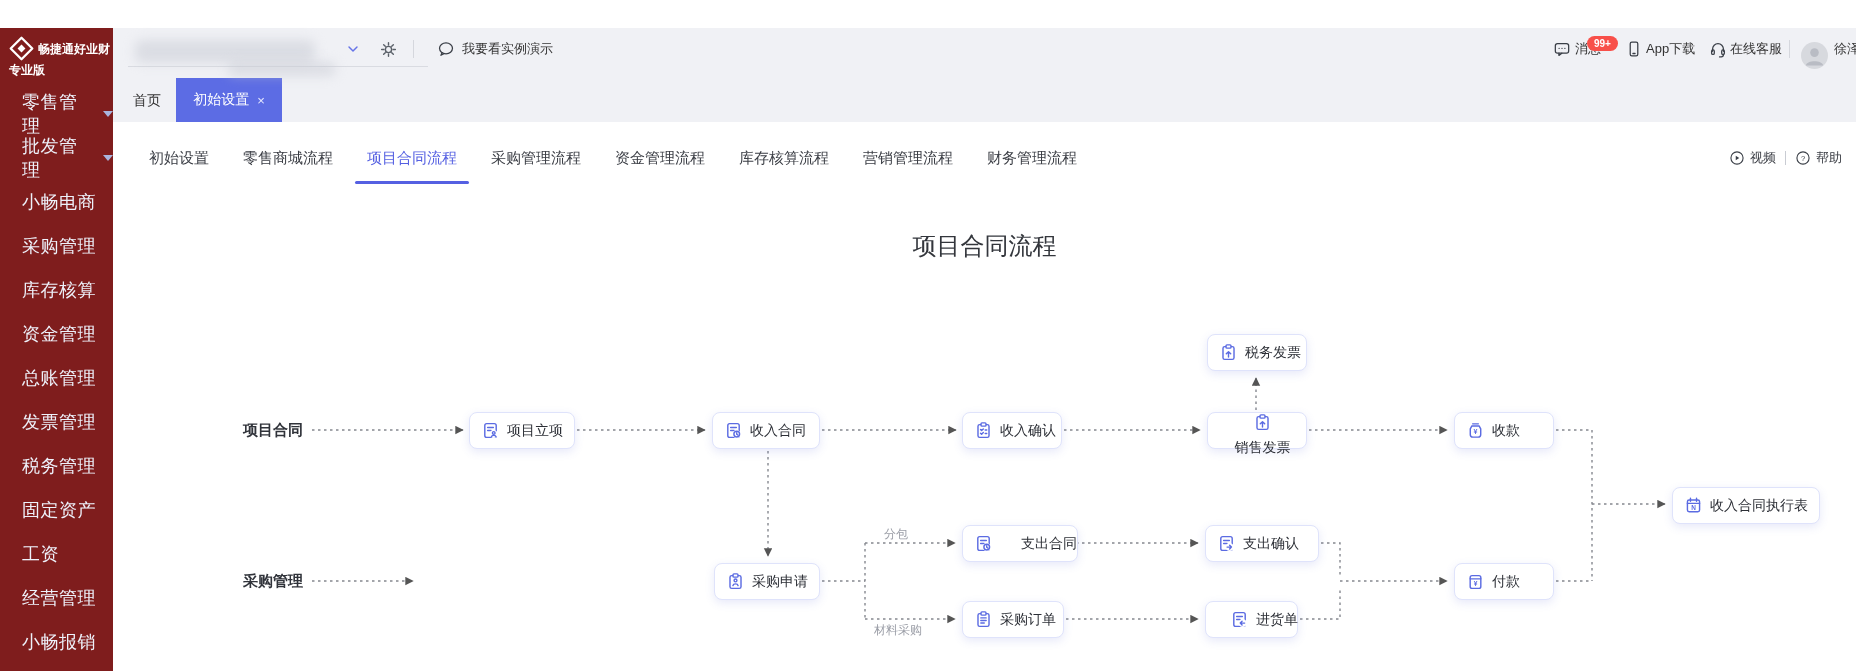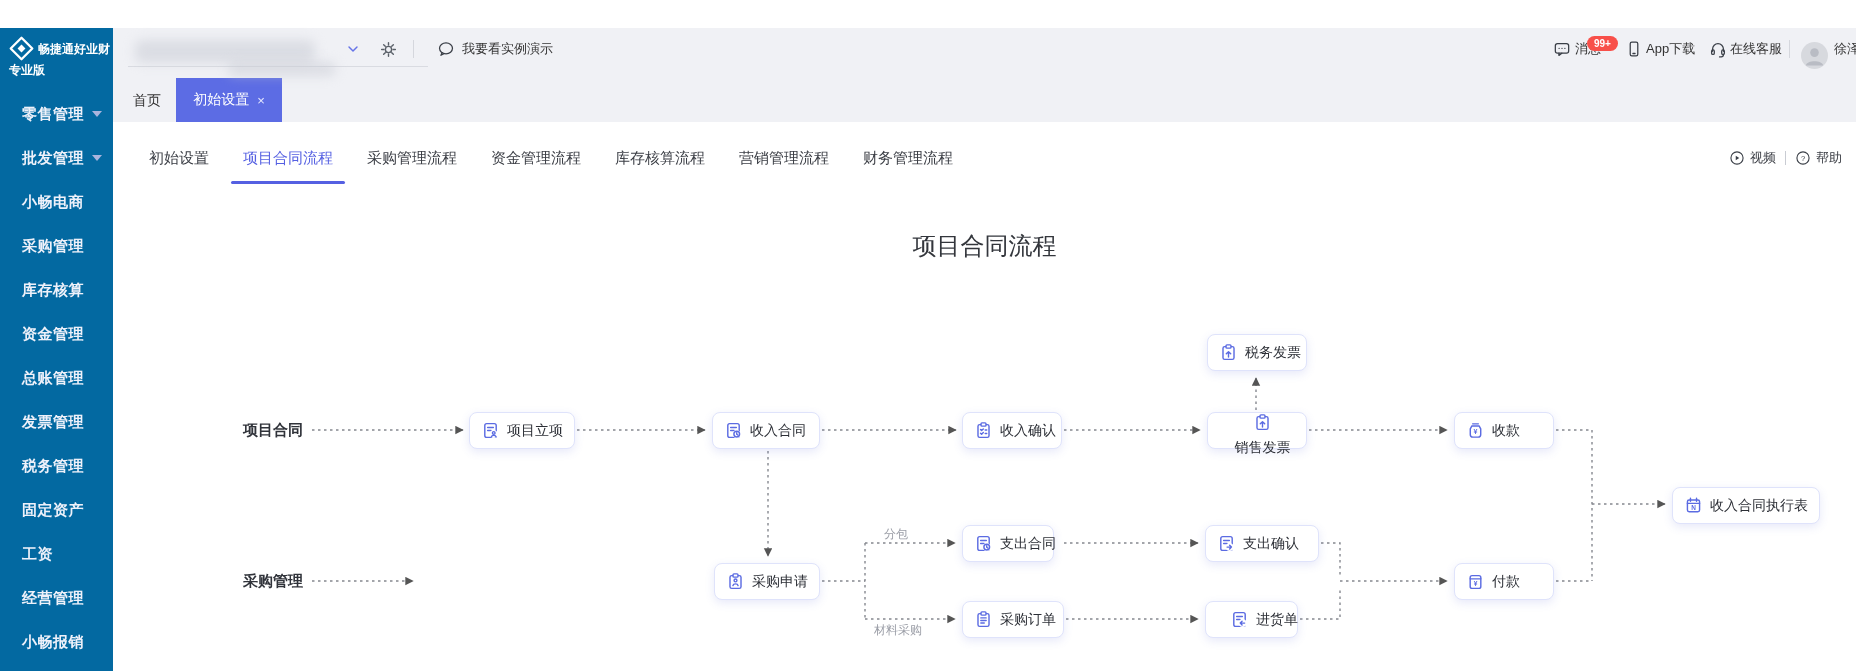--- a/index.html
+++ b/index.html
@@ -2,28 +2,28 @@
 <html><head>
 <meta charset="utf-8">
 <style>
   html,body{margin:0;padding:0;}
   body{width:1856px;height:671px;overflow:hidden;background:#fff;
        font-family:"Liberation Sans","DejaVu Sans",sans-serif;color:#333;}
   .page{position:relative;width:1856px;height:671px;overflow:hidden;background:#fff;}
   .topstrip{position:absolute;left:0;top:0;width:100%;height:28px;background:#ffffff;}
 
   
-  .sidebar{position:absolute;left:0;top:28px;width:113px;bottom:0;background:#0369a1;z-index:5;}
+  .sidebar{position:absolute;left:0;top:28px;width:113px;bottom:0;background:#7f1d1d;z-index:5;}
   .logo-block{position:relative;height:50px;}
   .logo-icon{position:absolute;left:8px;top:7px;}
   .brand{position:absolute;left:38px;top:13px;color:#fff;font-size:12px;font-weight:bold;white-space:nowrap;width:72px;overflow:hidden;}
   .edition{position:absolute;left:9px;top:34px;color:#fff;font-size:12px;font-weight:bold;}
   .side-menu{padding-top:14px;}
   .side-item{height:44px;display:flex;align-items:center;padding-left:22px;cursor:pointer;}
-  .side-label{color:#eef1fa;font-size:15px;font-weight:700;letter-spacing:.5px;}
+  .side-label{color:#eef1fa;font-size:18px;font-weight:400;letter-spacing:.5px;}
   .caret{width:0;height:0;border-left:5px solid transparent;border-right:5px solid transparent;border-top:6px solid #aab4dd;margin-left:8px;}
 
   
   .header{position:absolute;left:113px;top:28px;right:0;height:42px;background:#f0f1f5;z-index:4;}
   .tabrow{position:absolute;left:113px;top:70px;right:0;height:52px;background:#f0f1f5;z-index:4;}
   .blur-blob{position:absolute;background:#c6c9d2;opacity:.5;filter:blur(6px);border-radius:6px;z-index:6;}
   .input-line{position:absolute;left:15px;top:38px;width:300px;height:1px;background:#d9dbe1;}
   .hd-ic{position:absolute;top:0;height:42px;display:flex;align-items:center;}
   .hd-text{font-size:13px;color:#333;white-space:nowrap;}
   .v-div{position:absolute;width:1px;height:18px;background:#d5d7dd;top:12px;}
@@ -193,20 +193,23 @@
       <span>初始设置</span>
       <span class="tab-close">×</span>
     </div>
   </div>
 
   <div class="content">
     <div class="navrow">
 
       <div class="nav-item">
           <span>初始设置</span>
+        </div>
+        <div class="nav-item">
+          <span>零售商城流程</span>
         </div>
         <div class="nav-item active">
           <span>项目合同流程</span>
           <span class="nav-underline"></span>
         </div>
         <div class="nav-item">
           <span>采购管理流程</span>
         </div>
         <div class="nav-item">
           <span>资金管理流程</span>
@@ -348,21 +351,21 @@
       <span class="nicon">
         <svg width="19" height="19" viewBox="0 0 20 20" stroke="#5B6BE2" stroke-width="1.5" stroke-linecap="round" stroke-linejoin="round" fill="none">
           <rect x="4.2" y="3.8" width="11.6" height="13.4" rx="1.8"></rect>
           <rect x="7.4" y="2" width="5.2" height="3.4" rx="1" fill="#fff"></rect>
           <circle cx="10" cy="8.9" r="1.5"></circle>
           <path d="M7.3 14.3c.5-2.4 4.9-2.4 5.4 0"></path>
         </svg>
       </span>
       <span class="nlabel">采购申请</span>
     </div>
-    <div class="flow-node" style="left: 962px; top: 525px; width: 92px; justify-content: space-between;">
+    <div class="flow-node" style="left: 962px; top: 525px; width: 116px; justify-content: space-between;">
       <span class="nicon">
         <svg width="19" height="19" viewBox="0 0 20 20" stroke="#5B6BE2" stroke-width="1.5" stroke-linecap="round" stroke-linejoin="round" fill="none">
           <rect x="4" y="2.8" width="12" height="14.4" rx="2"></rect>
           <path d="M7 6.9h6M7 10h3.6"></path>
           <circle cx="13.4" cy="13.8" r="4.1" fill="#fff" stroke="none"></circle>
           <circle cx="13.4" cy="13.8" r="3"></circle>
           <path d="M13.4 12.3v1.6l1.1.8"></path>
         </svg>
       </span>
       <span class="nlabel">支出合同</span>

